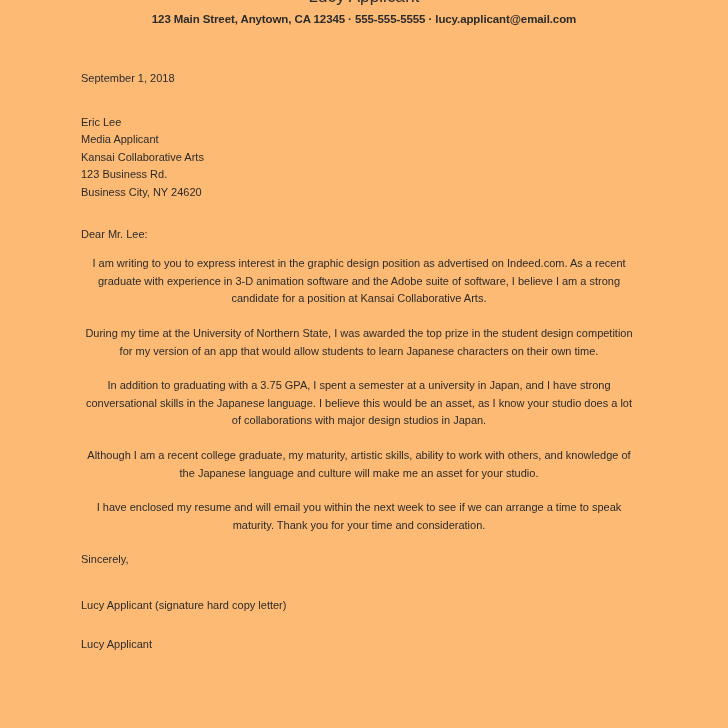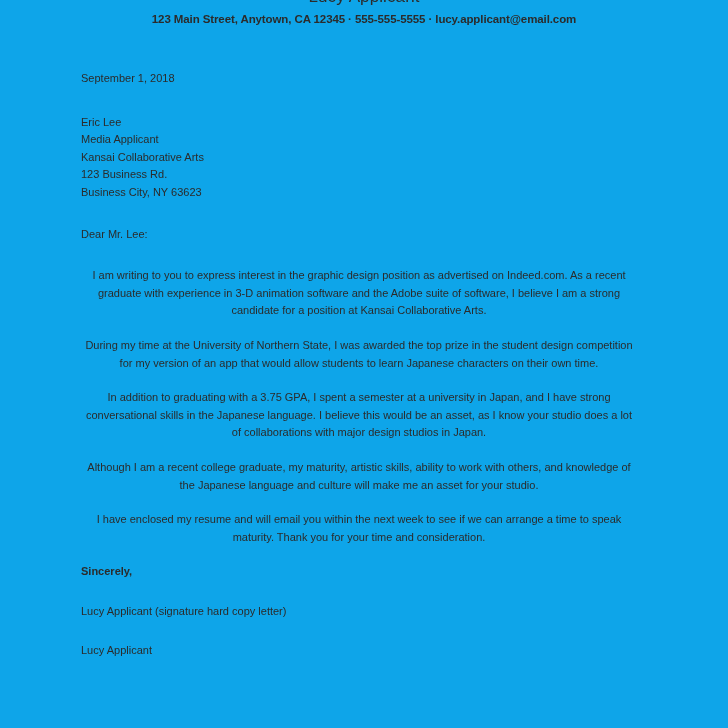--- a/index.html
+++ b/index.html
@@ -13,21 +13,21 @@
     font-family: "Liberation Sans", sans-serif;
     color: #2b2b2b;
     overflow: hidden;
   }
 
   
   .page {
     position: relative;
     width: 728px;
     height: 728px;
-    background: #0ea5e9;
+    background: #fdba74;
     box-sizing: border-box;
   }
 
   
   .letterhead {
     position: absolute;
     top: -13px;
     left: 0;
     width: 728px;
     text-align: center;
@@ -69,25 +69,24 @@
   .para:last-child {
     margin-bottom: 0;
   }
   .date-block {
     margin: 0 0 26px 0;
   }
   .recipient-block {
     margin: 0 0 24px 0;
   }
   .salutation {
-    margin: 0 0 24px 0;
+    margin: 0 0 12px 0;
   }
   .closing-line {
-    margin: 0 0 22px 0;
-    font-weight: bold;
+    margin: 0 0 28px 0;
   }
   .signature-line {
     margin: 12px 0 22px 0;
   }
   .name-line {
     margin: 0;
   }
 </style>
 </head>
 <body>
@@ -103,21 +102,21 @@
 
     <div class="date-block">
       <p class="line">September 1, 2018</p>
     </div>
 
     <div class="recipient-block">
       <p class="line">Eric Lee</p>
       <p class="line">Media Applicant</p>
       <p class="line">Kansai Collaborative Arts</p>
       <p class="line">123 Business Rd.</p>
-      <p class="line">Business City, NY 63623</p>
+      <p class="line">Business City, NY 24620</p>
     </div>
 
     <p class="salutation">Dear Mr. Lee:</p>
 
     <p class="para">I am writing to you to express interest in the graphic design position as advertised on Indeed.com. As a recent graduate with experience in 3-D animation software and the Adobe suite of software, I believe I am a strong candidate for a position at Kansai Collaborative Arts.</p>
 
     <p class="para">During my time at the University of Northern State, I was awarded the top prize in the student design competition for my version of an app that would allow students to learn Japanese characters on their own time.</p>
 
     <p class="para">In addition to graduating with a 3.75 GPA, I spent a semester at a university in Japan, and I have strong conversational skills in the Japanese language. I believe this would be an asset, as I know your studio does a lot of collaborations with major design studios in Japan.</p>
 

